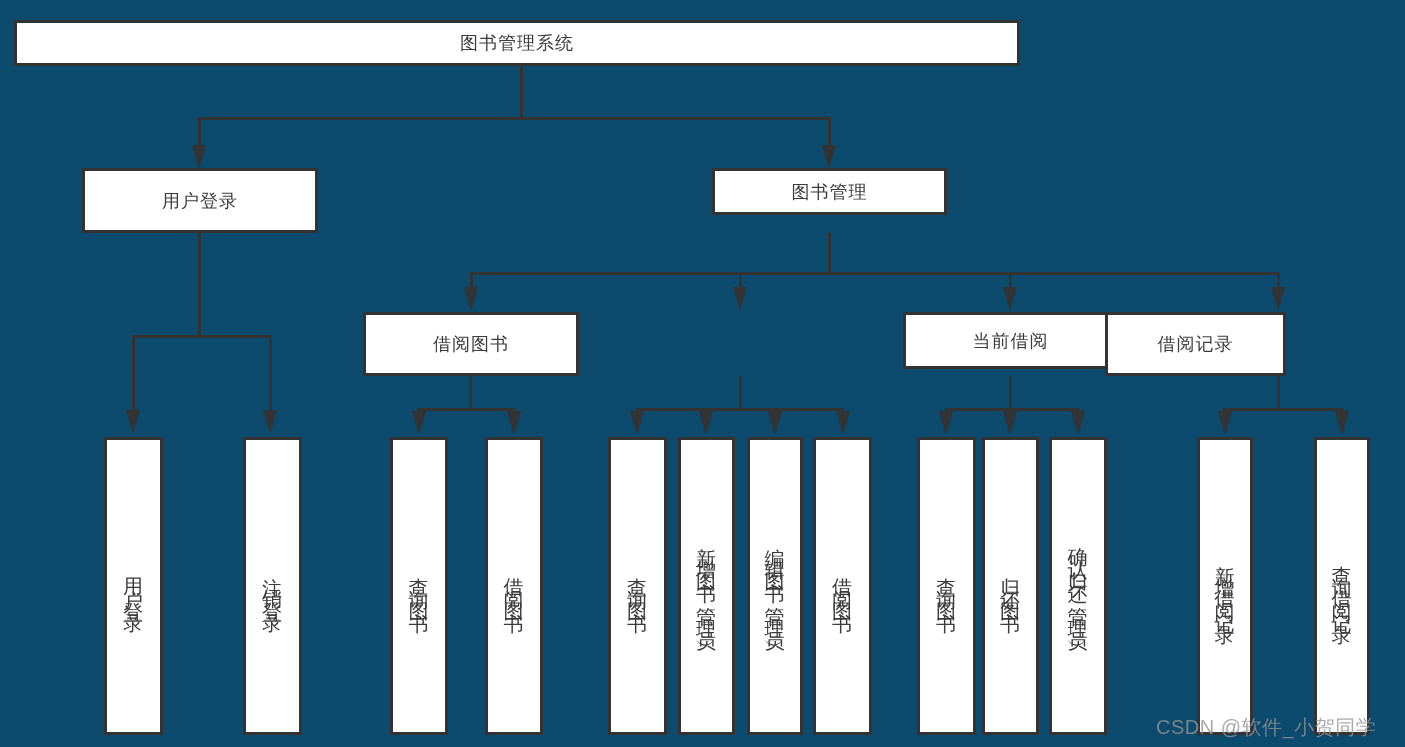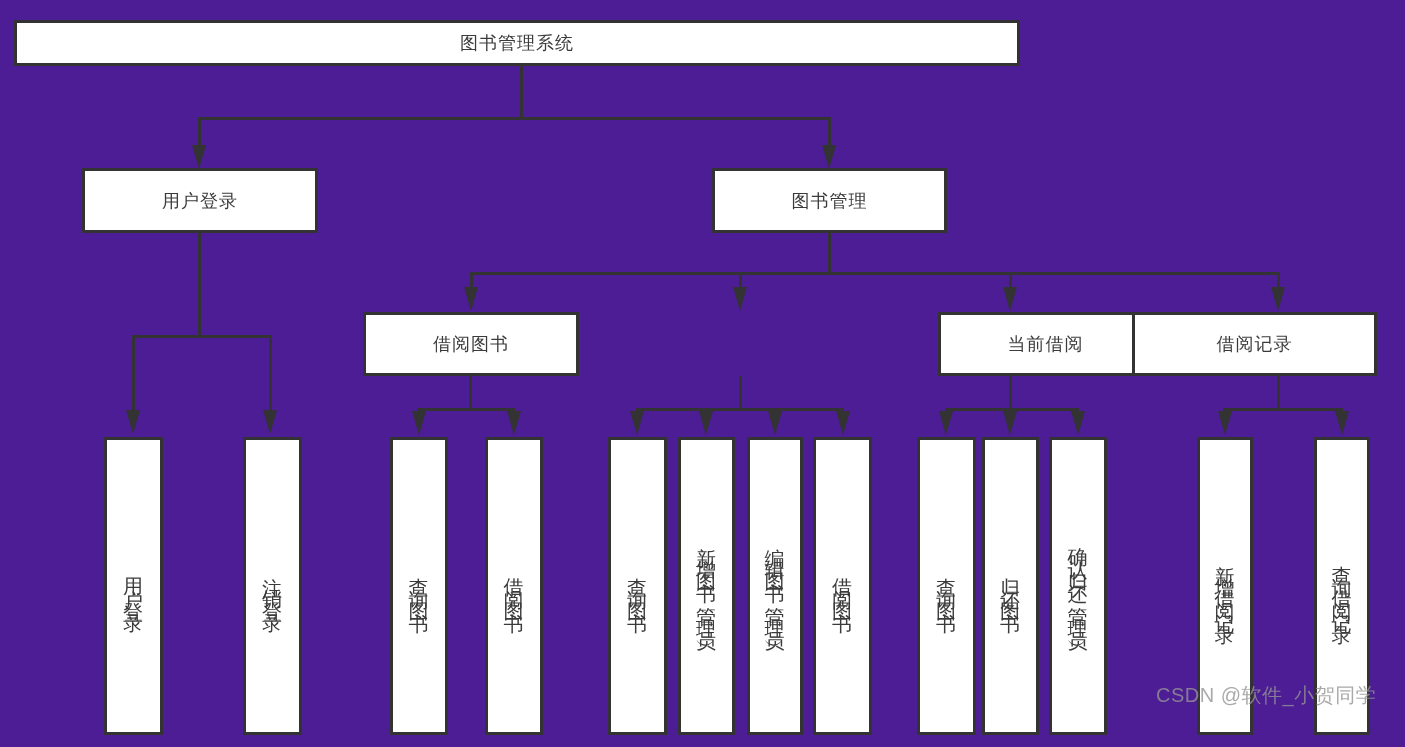--- a/index.html
+++ b/index.html
@@ -1,19 +1,19 @@
 <!DOCTYPE html>
 <html><head>
 <meta charset="utf-8">
 <style>
   html,body{margin:0;padding:0;background:#ffffff;}
   .canvas{
     position:relative;
     width:1405px;height:747px;
-    background:#4c1d95;
+    background:#0c4a6e;
     font-family:"Liberation Sans",sans-serif;
     color:#3b3b3b;
     overflow:hidden;
   }
   
   .box{
     position:absolute;
     box-sizing:border-box;
     border:3px solid #333333;
     background:#ffffff;
@@ -44,21 +44,21 @@
   
   .ah{
     position:absolute;
     width:0;height:0;
     border-left:7px solid transparent;
     border-right:7px solid transparent;
     border-top:24px solid #333333;
   }
   .watermark{
     position:absolute;
-    left:1156px;top:682px;
+    left:1156px;top:714px;
     font-size:20px;
     color:rgba(148,148,148,0.8);
     z-index:10;
     white-space:nowrap;
     letter-spacing:0.5px;
   }
 </style>
 </head>
 <body>
 
@@ -112,31 +112,31 @@
   <div class="ah" style="left:1218px;top:411px;"></div>
   <div class="ah" style="left:1335px;top:411px;"></div>
 
   <div class="box" style="left:14px;top:20px;width:1006px;height:46px;">
     <span>图书管理系统</span>
   </div>
 
   <div class="box" style="left:82px;top:168px;width:236px;height:65px;">
     <span>用户登录</span>
   </div>
-  <div class="box" style="left:712px;top:168px;width:235px;height:65px;">
+  <div class="box" style="left:712px;top:168px;width:235px;height:47px;">
     <span>图书管理</span>
   </div>
 
   <div class="box" style="left:363px;top:312px;width:216px;height:64px;">
     <span>借阅图书</span>
   </div>
-  <div class="box" style="left:938px;top:312px;width:215px;height:64px;">
+  <div class="box" style="left:903px;top:312px;width:215px;height:57px;">
     <span>当前借阅</span>
   </div>
-  <div class="box" style="left:1132px;top:312px;width:245px;height:64px;">
+  <div class="box" style="left:1105px;top:312px;width:181px;height:64px;">
     <span>借阅记录</span>
   </div>
 
   <div class="colbox" style="left:104px;top:437px;width:59px;height:298px;">
     <span>用户登录</span>
   </div>
   <div class="colbox" style="left:243px;top:437px;width:59px;height:298px;">
     <span>注销登录</span>
   </div>
 

